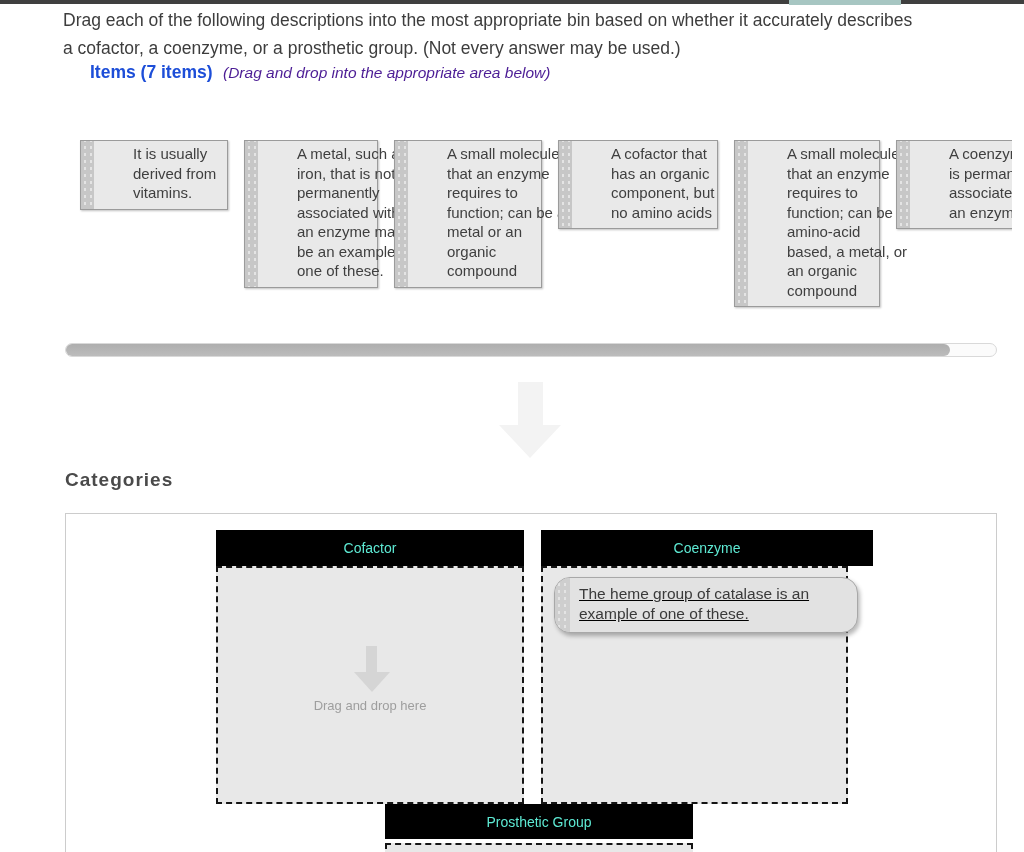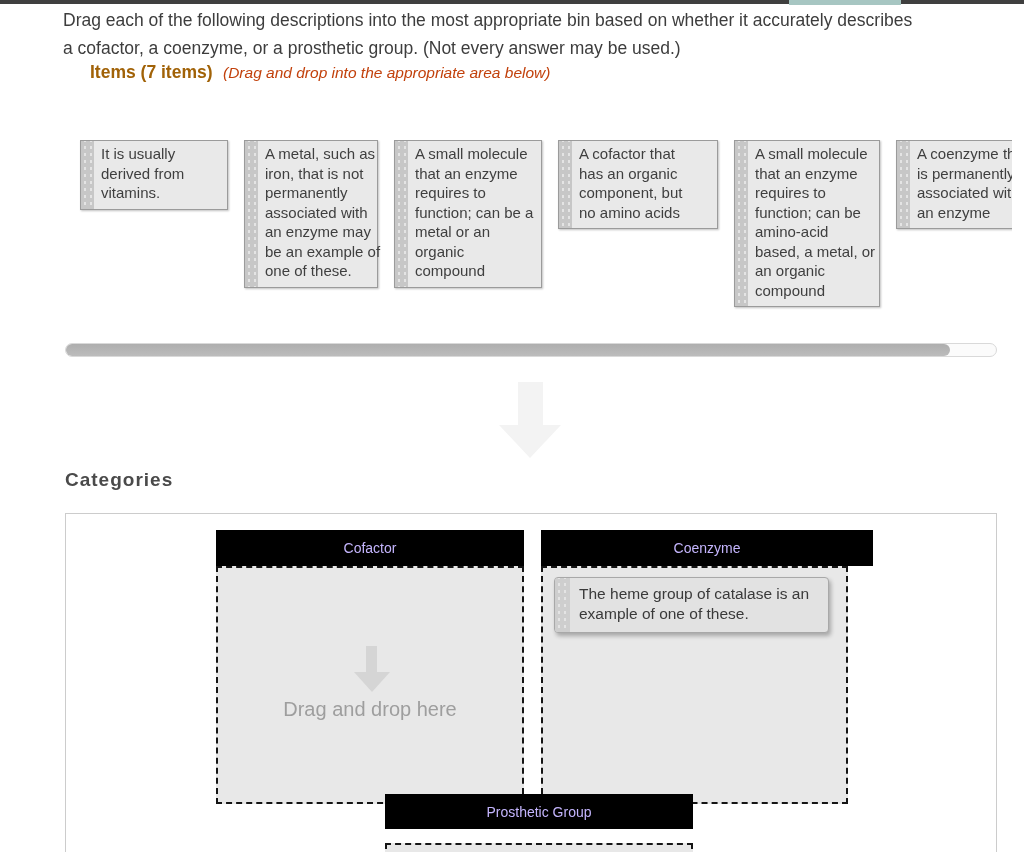--- a/index.html
+++ b/index.html
@@ -14,31 +14,32 @@
   
   .topbar { left: 0; top: 0; width: 1024px; height: 4px; background: #3f3f3f; }
   .topbar-fill { left: 789px; top: 0; width: 112px; height: 5px; background: #a7c6c2; }
 
   
   .prompt {
     left: 63px; top: 6px; width: 862px;
     font-size: 17.5px; line-height: 28px; color: #3d3d3d;
   }
   .items-header { left: 90px; top: 62px; width: 900px; }
-  .items-title { font-size: 17.5px; font-weight: bold; color: #a16207; }
-  .items-hint { font-size: 15.5px; font-style: italic; color: #c2410c; margin-left: 6px; }
+  .items-title { font-size: 17.5px; font-weight: bold; color: #1d4ed8; }
+  .items-hint { font-size: 15.5px; font-style: italic; color: #4c1d95; margin-left: 6px; }
 
   
   .items-viewport { left: 65px; top: 140px; width: 947px; height: 170px; overflow: hidden; }
   .items-row { display: flex; align-items: flex-start; gap: 16px; padding-left: 15px; }
   .item-card {
     flex: none; display: flex; align-items: stretch;
     background: #e9e9e9; border: 1px solid #9b9b9b;
     box-shadow: 1px 1px 2px rgba(0,0,0,0.25);
     box-sizing: border-box;
+    gap: 32px;
   }
   .drag-handle {
     flex: none; width: 13px; background-color: #c7c7c7;
     background-image: radial-gradient(circle, #e4e4e4 1.2px, rgba(0,0,0,0) 1.4px);
     background-size: 6px 7px; background-position: 1px 3px;
   }
   .item-text {
     padding: 3px 5px 6px 7px;
     font-size: 15px; line-height: 19.5px; color: #3f3f3f;
     white-space: pre;
@@ -67,57 +68,57 @@
   
   .categories-title {
     left: 65px; top: 469px;
     font-size: 19px; font-weight: bold; letter-spacing: 1px; color: #4a4a4a;
   }
   .categories-box {
     left: 65px; top: 513px; width: 930px; height: 420px;
     border: 1px solid #cccccc; background: #ffffff;
   }
   .bin-header {
-    position: absolute; background: #000000; color: #c4b5fd;
+    position: absolute; background: #000000; color: #5eead4;
     font-size: 14px; display: flex; align-items: center; justify-content: center;
     box-sizing: border-box;
   }
   .bin-drop {
     position: absolute; background: #e8e8e8;
     border: 2px dashed #151515; box-sizing: border-box;
   }
   .hdr-cofactor  { left: 150px; top: 16px;  width: 308px; height: 36px; }
   .drop-cofactor { left: 150px; top: 52px;  width: 308px; height: 238px; }
   .hdr-coenzyme  { left: 475px; top: 16px;  width: 332px; height: 36px; }
   .drop-coenzyme { left: 475px; top: 52px;  width: 307px; height: 238px; }
-  .hdr-prosthetic  { left: 319px; top: 280px; width: 308px; height: 35px; }
+  .hdr-prosthetic  { left: 319px; top: 290px; width: 308px; height: 35px; }
   .drop-prosthetic { left: 319px; top: 329px; width: 308px; height: 90px; }
 
   
   .drop-arrow-stem {
     position: absolute; left: 148px; top: 78px; width: 11px; height: 27px; background: #d5d5d5;
   }
   .drop-arrow-head {
     position: absolute; left: 136px; top: 104px; width: 0; height: 0;
     border-left: 18px solid rgba(0,0,0,0);
     border-right: 18px solid rgba(0,0,0,0);
     border-top: 20px solid #d5d5d5;
   }
   .drop-placeholder {
     position: absolute; left: 0; top: 130px; width: 100%;
-    text-align: center; font-size: 20px; color: #9e9e9e;
+    text-align: center; font-size: 13px; color: #9e9e9e;
   }
 
   
   .dropped-card {
-    position: absolute; left: 11px; top: 9px; width: 275px;
+    position: absolute; left: 11px; top: 9px; width: 304px;
     display: flex; align-items: stretch;
-    background: #e2e2e2; border: 1px solid #a8a8a8; border-radius: 4px;
+    background: #e2e2e2; border: 1px solid #a8a8a8; border-radius: 16px;
     box-shadow: 2px 3px 4px rgba(0,0,0,0.28);
-    overflow: hidden; box-sizing: border-box;
+    overflow: hidden; box-sizing: border-box; text-decoration: underline;
   }
   .dropped-card .drag-handle { width: 15px; background-color: #cecece; }
   .dropped-text {
     padding: 6px 8px 8px 9px;
     font-size: 15.5px; line-height: 20px; color: #3a3a3a;
     white-space: pre;
   }
 </style>
 </head>
 <body>

